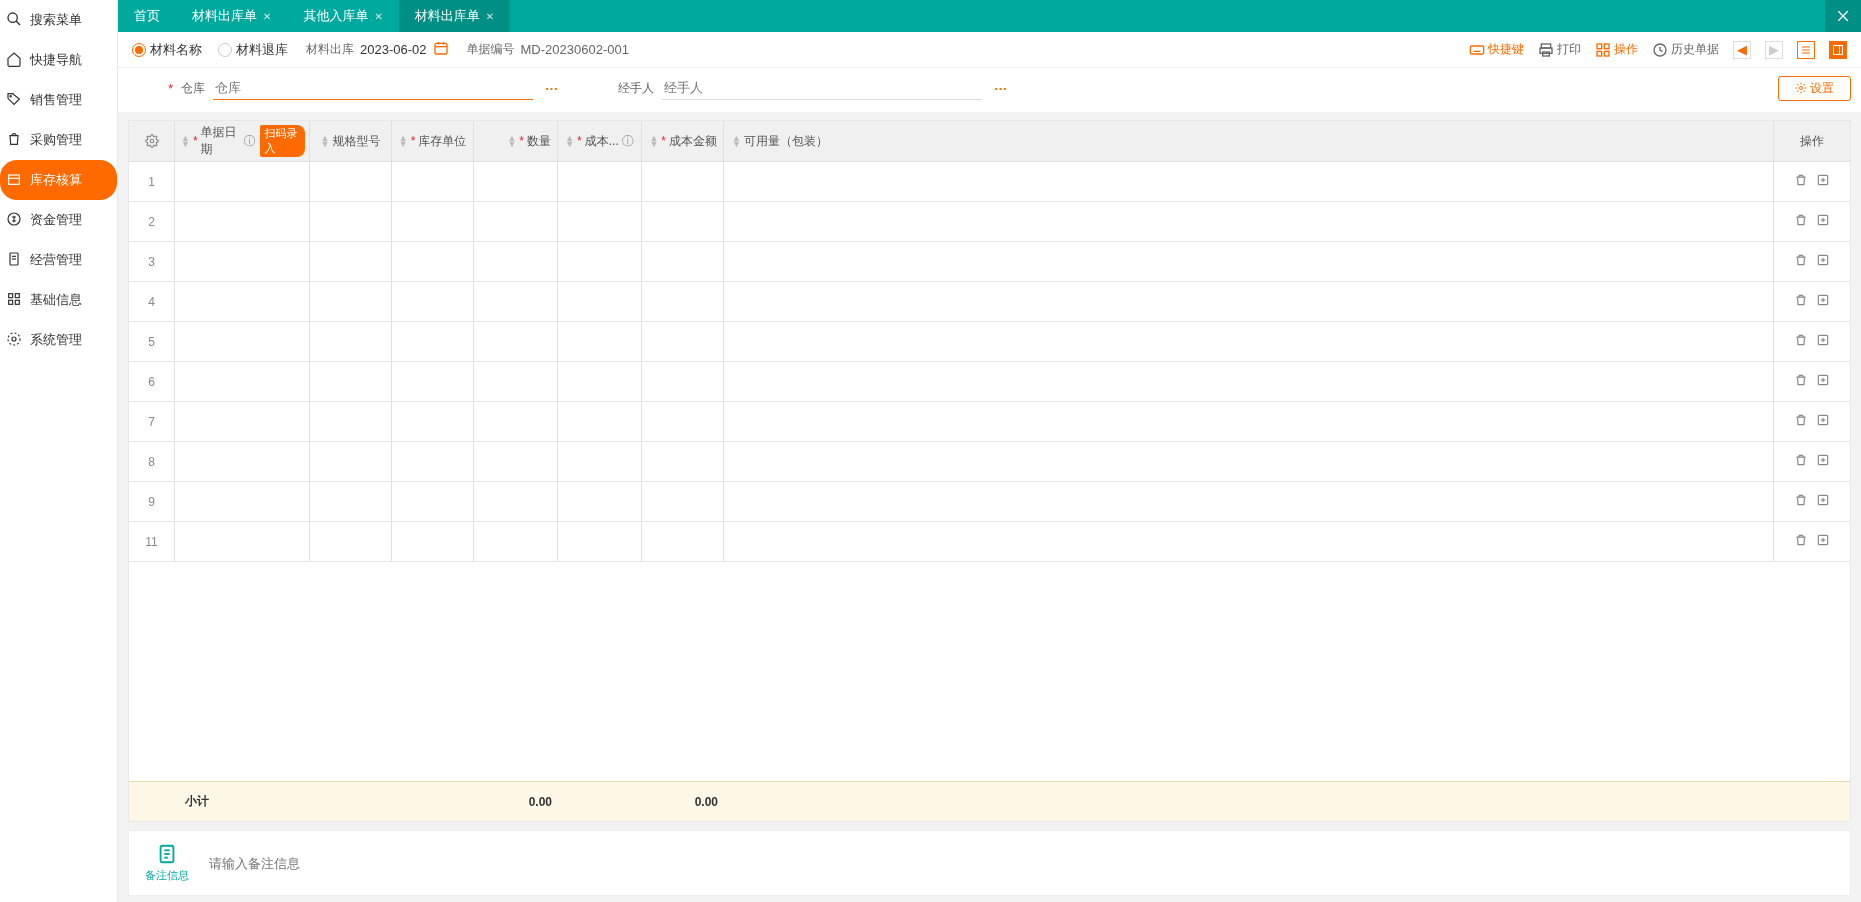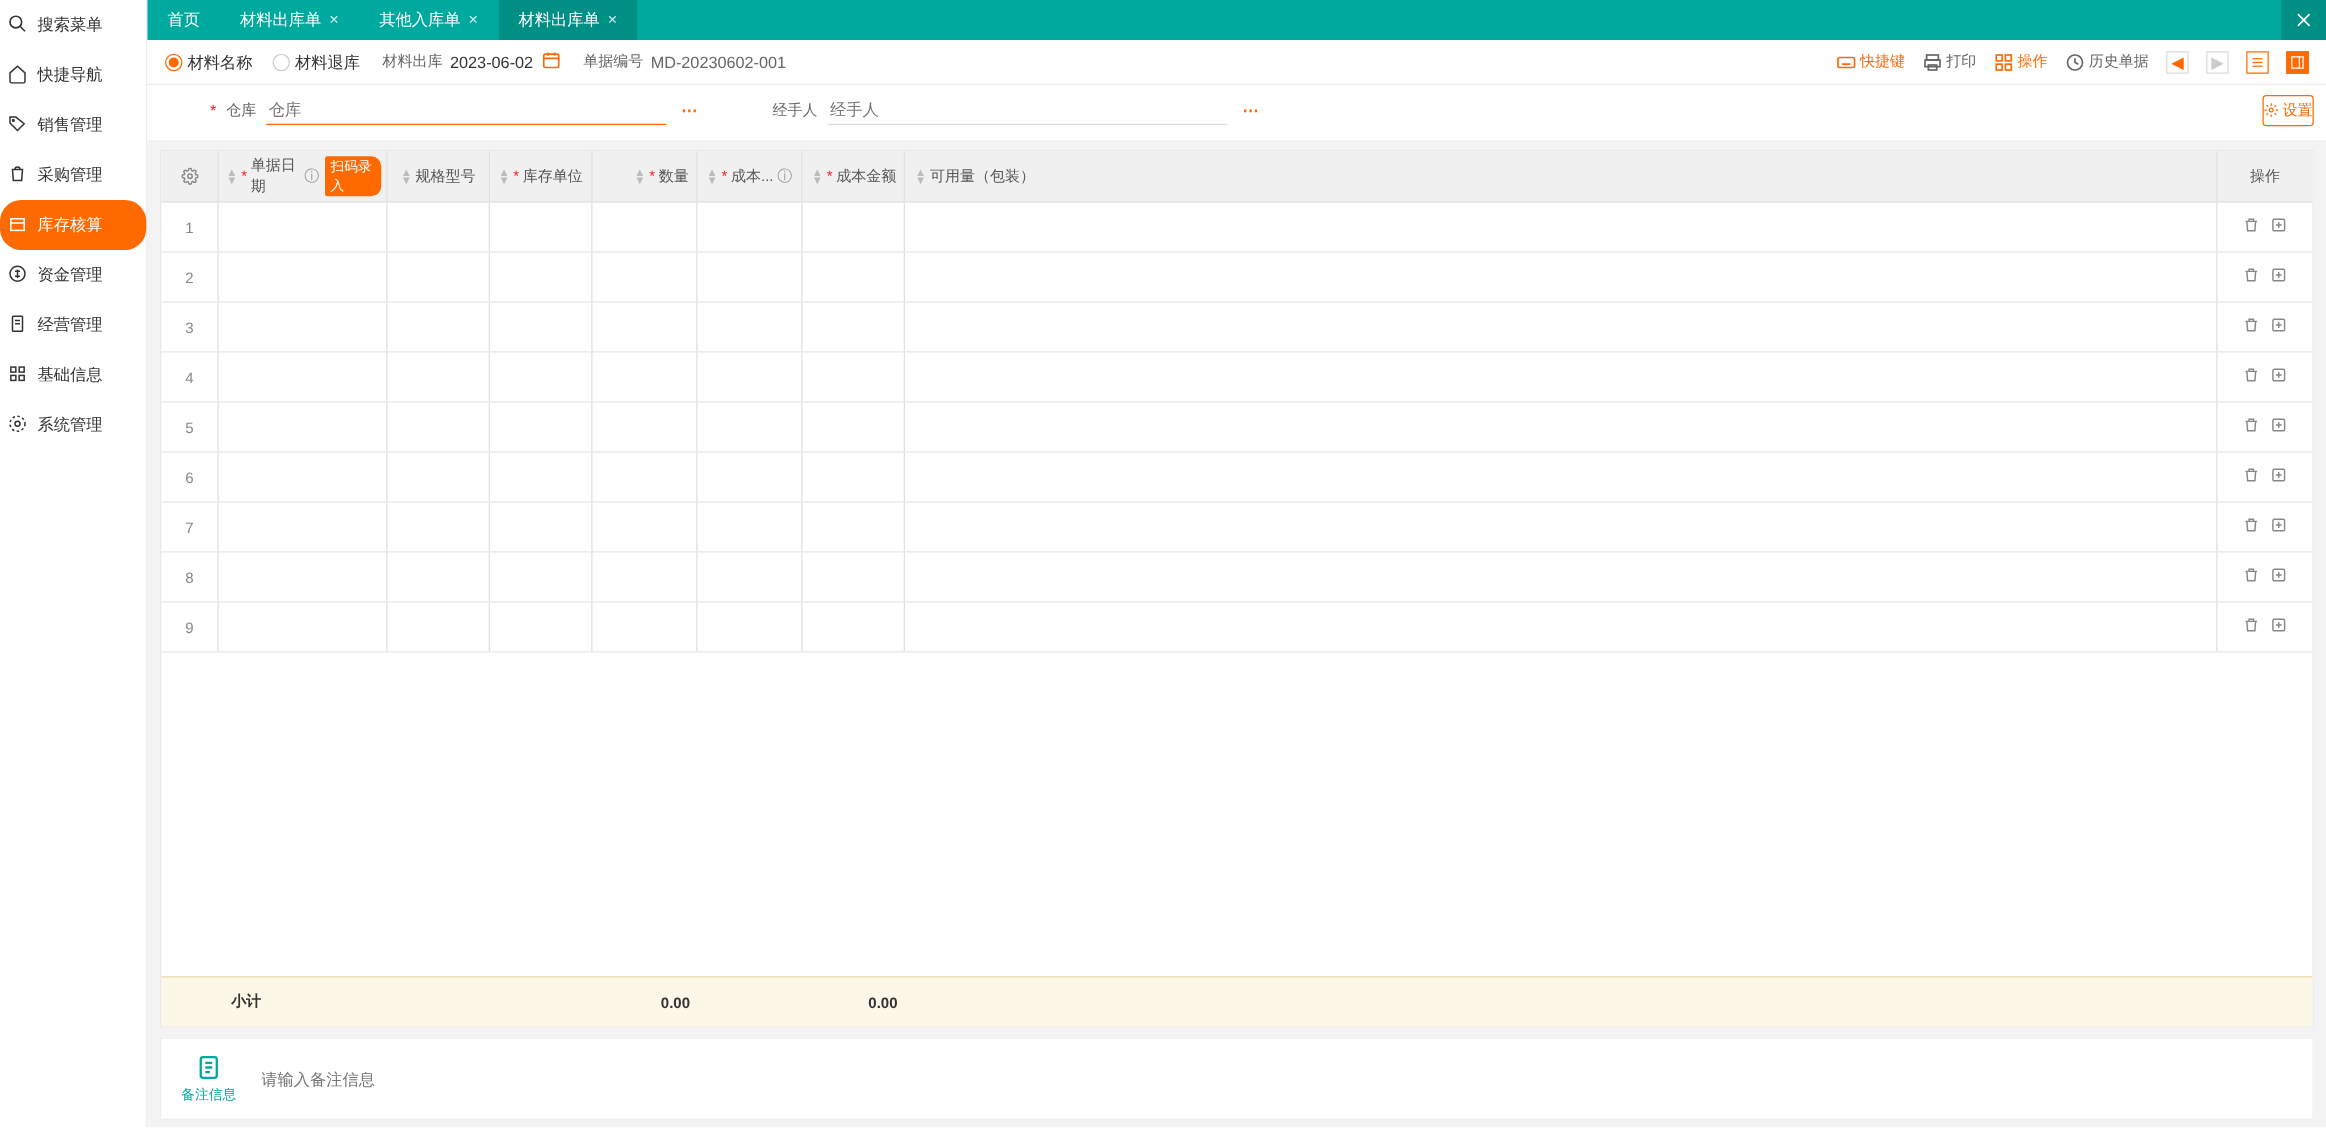--- a/index.html
+++ b/index.html
@@ -45,21 +45,21 @@
     .toolbar-arrow { width: 18px; height: 18px; border: 1px solid #ddd; display: inline-flex; align-items: center; justify-content: center; cursor: pointer; color: #ff6a00; }
     .toolbar-square { width: 18px; height: 18px; border: 1px solid #ff6a00; color: #ff6a00; display: inline-flex; align-items: center; justify-content: center; cursor: pointer; }
     
     
     .form-row { display: flex; background: #fff; padding: 8px 14px 12px 50px; gap: 60px; align-items: center; position: relative; }
     .form-field { display: flex; align-items: center; gap: 8px; }
     .form-required { color: #f5222d; }
     .form-input { border: none; border-bottom: 1px solid #ff6a00; padding: 4px 2px; width: 320px; outline: none; font-size: 13px; }
     .form-input.gray-line { border-bottom-color: #ddd; }
     .form-more { color: #ff6a00; cursor: pointer; margin-left: 4px; font-weight: bold; }
-    .form-settings { position: absolute; right: 10px; color: #ff6a00; border: 1px solid #ff6a00; padding: 3px 0; border-radius: 3px; cursor: pointer; font-size: 12px; display: flex; align-items: center; gap: 3px; }
+    .form-settings { position: absolute; right: 10px; color: #ff6a00; border: 1px solid #ff6a00; padding: 3px 16px; border-radius: 3px; cursor: pointer; font-size: 12px; display: flex; align-items: center; gap: 3px; }
     
     
     .table-wrap { flex: 1; background: #fff; margin: 8px 10px 0 10px; display: flex; flex-direction: column; overflow: hidden; border: 1px solid #e8e8e8; }
     .table-head { display: flex; background: #f0f0f0; border-bottom: 1px solid #e0e0e0; color: #555; font-size: 12px; }
     .th, .td { border-right: 1px solid #e0e0e0; display: flex; align-items: center; justify-content: center; padding: 0 4px; }
     .th { height: 40px; gap: 3px; }
     .th-sort { color: #bbb; font-size: 9px; display: flex; flex-direction: column; line-height: 6px; cursor: pointer; }
     .th-required { color: #f5222d; }
     .col-gear { width: 46px; flex-shrink: 0; }
     .col-name { width: 135px; flex-shrink: 0; justify-content: flex-start; padding-left: 6px; }
@@ -564,20 +564,42 @@
                     <path d="M4 7h16M9 7V4h6v3M6 7l1 13h10l1-13"></path>
                   </svg></span>
         <span><svg viewBox="0 0 24 24" fill="none" stroke="currentColor" stroke-width="2" style="width:14px;height:14px">
                     <rect x="4" y="4" width="16" height="16" rx="2"></rect>
                     <line x1="12" y1="8" x2="12" y2="16"></line>
                     <line x1="8" y1="12" x2="16" y2="12"></line>
                   </svg></span>
       </div>
     </div>
           </div>
+          <div class="tr">
+    <div class="td col-gear row-num">11</div>
+    <div class="td col-name"></div>
+    <div class="td col-spec"></div>
+    <div class="td col-unit"></div>
+    <div class="td col-qty"></div>
+    <div class="td col-cost"></div>
+    <div class="td col-amount"></div>
+    <div class="td col-avail"></div>
+    <div class="td col-action">
+      <div class="row-action-icons">
+        <span><svg viewBox="0 0 24 24" fill="none" stroke="currentColor" stroke-width="2" style="width:14px;height:14px">
+                    <path d="M4 7h16M9 7V4h6v3M6 7l1 13h10l1-13"></path>
+                  </svg></span>
+        <span><svg viewBox="0 0 24 24" fill="none" stroke="currentColor" stroke-width="2" style="width:14px;height:14px">
+                    <rect x="4" y="4" width="16" height="16" rx="2"></rect>
+                    <line x1="12" y1="8" x2="12" y2="16"></line>
+                    <line x1="8" y1="12" x2="16" y2="12"></line>
+                  </svg></span>
+      </div>
+    </div>
+          </div>
         </div>
 
       <div class="table-footer">
         <div class="td col-gear"></div>
         <div class="td col-name" style="justify-content:flex-start;padding-left:10px">小计</div>
         <div class="td col-spec"></div>
         <div class="td col-unit"></div>
         <div class="td col-qty">0.00</div>
         <div class="td col-cost"></div>
         <div class="td col-amount">0.00</div>

